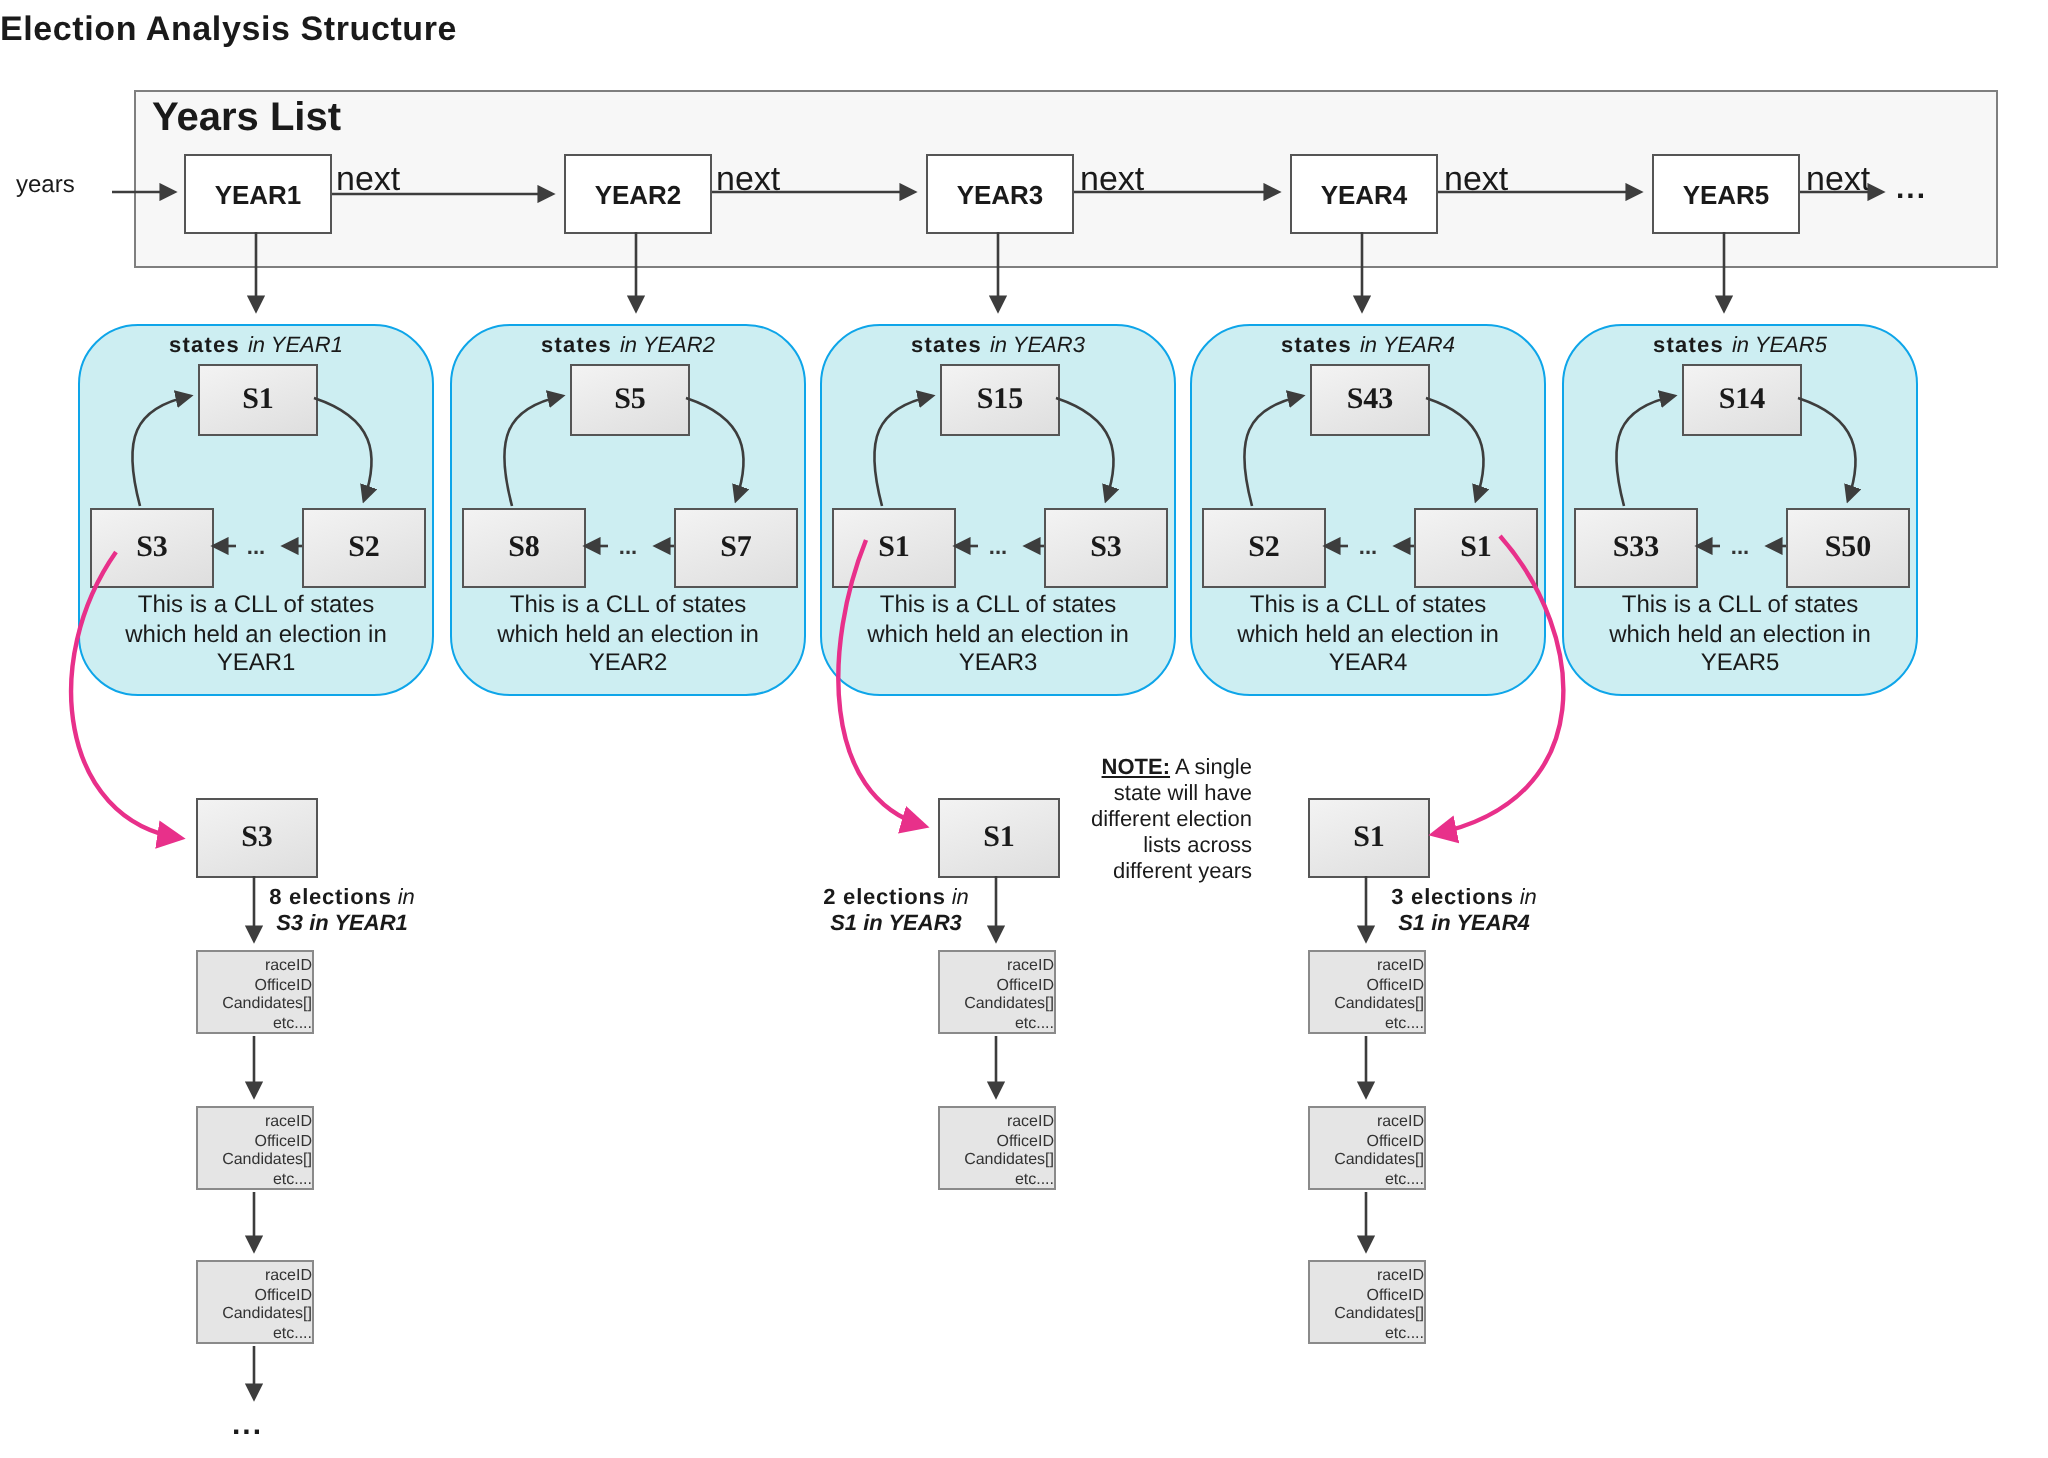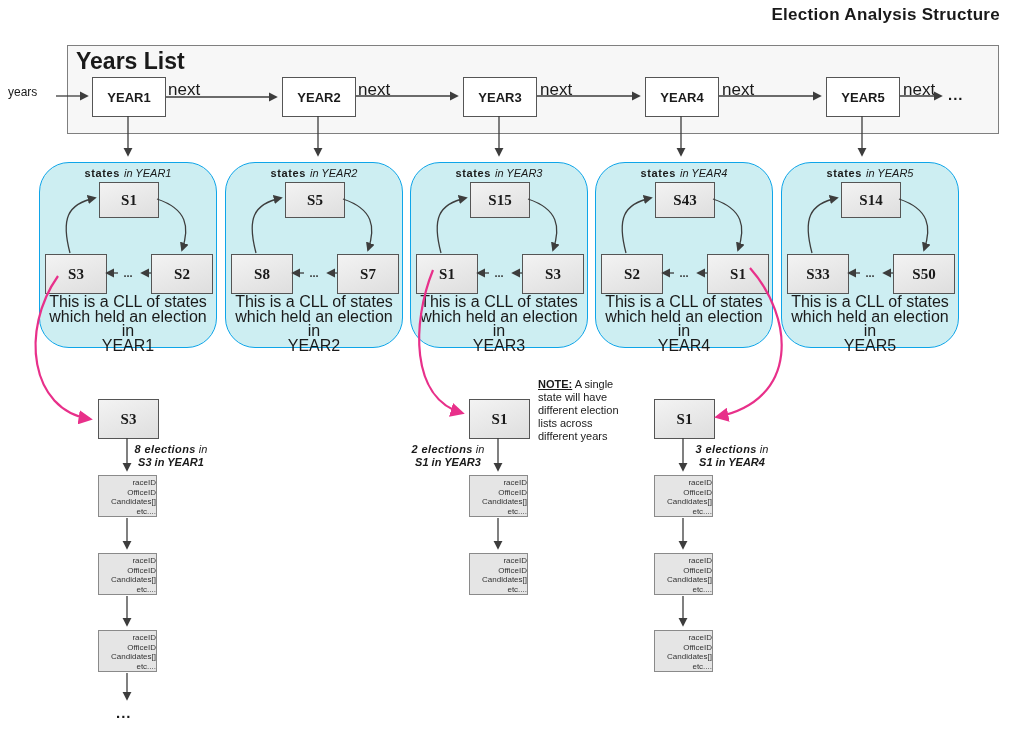--- a/index.html
+++ b/index.html
@@ -1,53 +1,53 @@
 <!DOCTYPE html>
 <html><head>
 <meta charset="utf-8">
 <style>
   html,body{margin:0;padding:0;background:#fff;}
   .stage{position:relative;width:1024px;height:729px;background:#ffffff;overflow:hidden;
          font-family:"Liberation Sans", sans-serif;color:#1a1a1a;}
   .abs{position:absolute;}
-  .title{top:5px;left:0;width:1000px;text-align:right;font-size:17px;font-weight:bold;letter-spacing:.3px;}
+  .title{top:5px;left:0;width:1000px;text-align:left;font-size:17px;font-weight:bold;letter-spacing:.3px;}
   
   .years-box{left:67px;top:45px;width:930px;height:87px;background:#f7f7f7;border:1px solid #7f7f7f;}
-  .years-title{left:76px;top:48px;font-size:23px;font-weight:bold;}
+  .years-title{left:76px;top:48px;font-size:20px;font-weight:bold;}
   .year-node{top:77px;width:72px;height:38px;background:#ffffff;border:1.5px solid #555;
              display:flex;align-items:center;justify-content:center;font-weight:bold;font-size:13px;}
   .next-lbl{top:80px;font-size:17px;}
   .years-ptr{left:8px;top:85px;font-size:12px;}
   .dots-top{left:948px;top:86px;font-size:15px;font-weight:bold;letter-spacing:1px;}
   
   .group{top:162px;width:176px;height:184px;background:#cdeef2;border:1px solid #0ea5e9;border-radius:30px;}
   .group .hdr{position:absolute;top:4px;left:0;width:100%;text-align:center;font-size:11px;}
   .hdr .b{font-weight:bold;letter-spacing:.6px;}
   .hdr .i{font-style:italic;margin-left:4px;}
   .snode{position:absolute;background:linear-gradient(160deg,#f3f3f3,#dedede);border:1.5px solid #555;
          display:flex;align-items:center;justify-content:center;
          font-family:"Liberation Serif", serif;font-weight:bold;font-size:15px;}
   .snode.top{left:59px;top:19px;width:58px;height:34px;}
   .snode.bl{left:5px;top:91px;width:60px;height:38px;}
   .snode.br{left:111px;top:91px;width:60px;height:38px;}
   .group .caption{position:absolute;top:132px;left:4px;width:168px;text-align:center;
-                  font-size:16px;line-height:14.5px;white-space:pre-line;}
+                  font-size:12px;line-height:14.5px;white-space:pre-line;}
   .gsvg{position:absolute;left:0;top:0;pointer-events:none;}
   
   .chain-node{width:59px;height:38px;background:linear-gradient(160deg,#f3f3f3,#dedede);
               border:1.5px solid #555;display:flex;align-items:center;justify-content:center;
               font-family:"Liberation Serif", serif;font-weight:bold;font-size:15px;}
   .chain-lbl{font-size:11px;text-align:center;line-height:13px;}
-  .chain-lbl .b{font-weight:bold;letter-spacing:.4px;font-style:italic;}
+  .chain-lbl .b{font-weight:bold;letter-spacing:.4px;}
   .chain-lbl .i{font-style:italic;margin-left:3px;}
   .chain-lbl .l2{font-weight:bold;font-style:italic;margin-top:15px;}
   .erec{width:59px;height:42px;background:#e5e5e5;border:1.5px solid #8a8a8a;
         text-align:right;font-size:8px;line-height:9.5px;color:#333;
         white-space:pre-line;padding-top:2px;box-sizing:border-box;}
-  .note{left:538px;top:378px;width:110px;text-align:left;font-size:11px;line-height:13px;}
+  .note{left:516px;top:378px;width:110px;text-align:right;font-size:11px;line-height:13px;}
   .note .h{font-weight:bold;text-decoration:underline;}
   .note .b{white-space:pre-line;}
   .dots-bottom{left:116px;top:704px;font-size:15px;font-weight:bold;letter-spacing:1px;}
   .overlay{position:absolute;left:0;top:0;pointer-events:none;}
 </style>
 </head>
 <body>
 
 <div class="stage">
 

